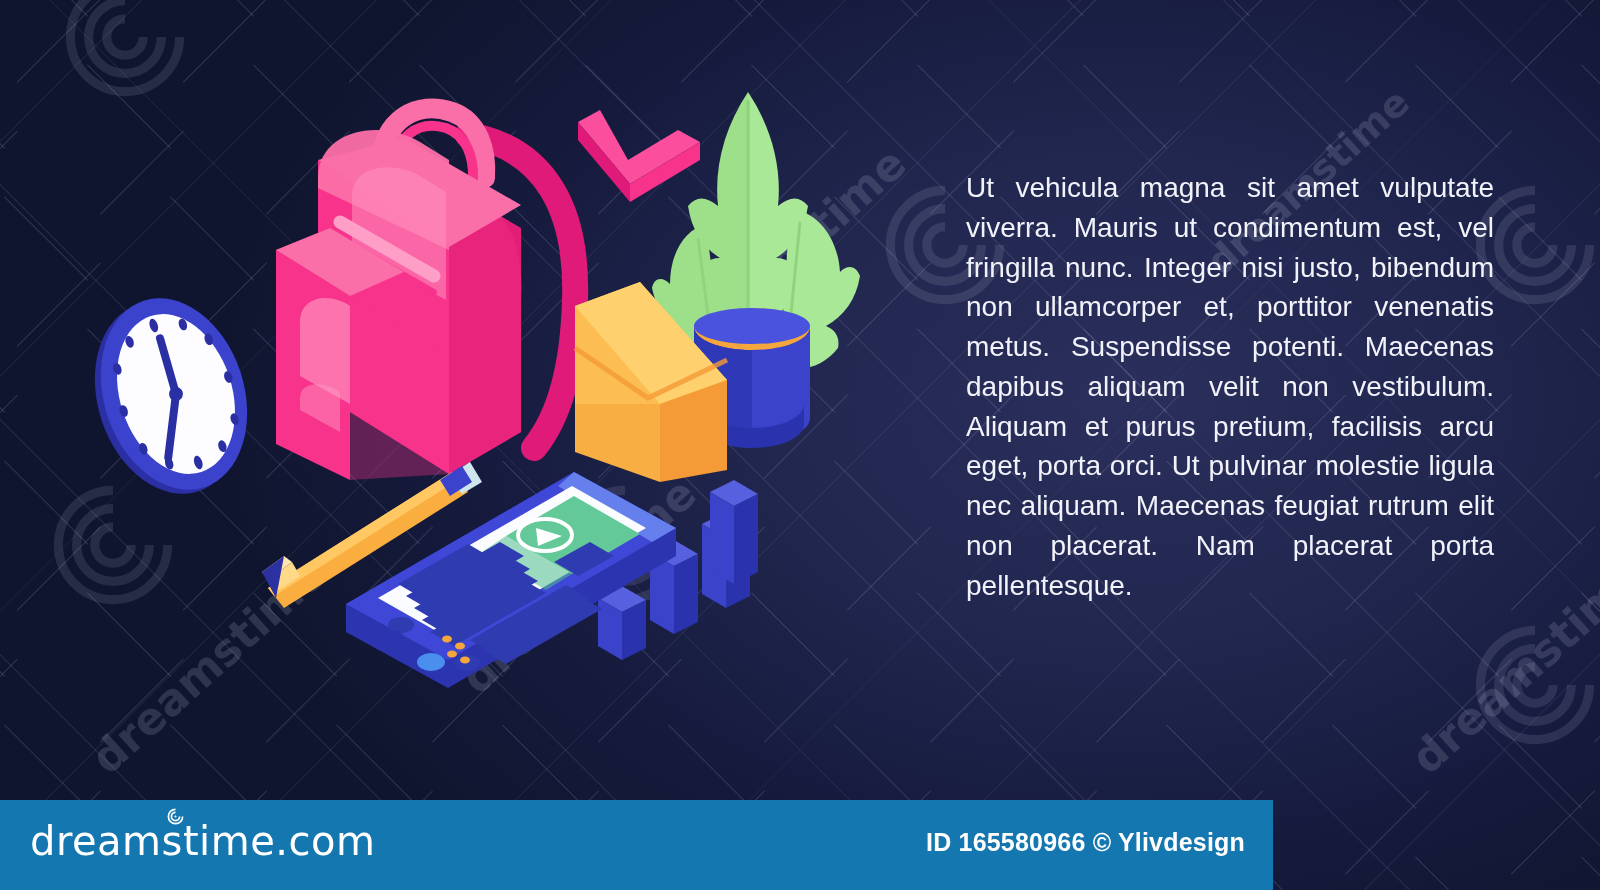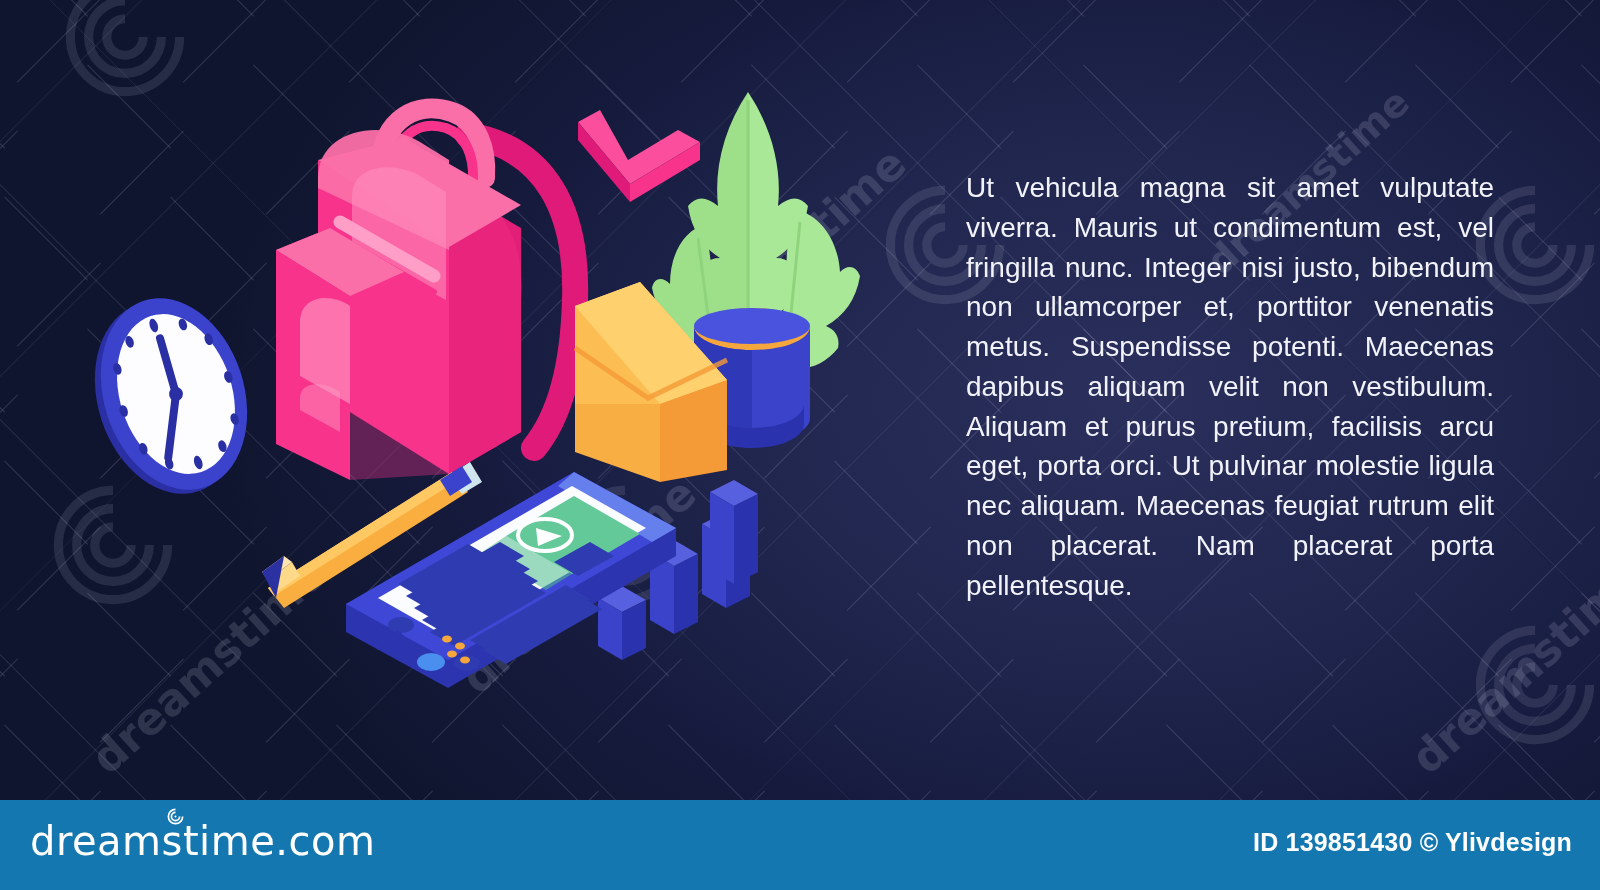--- a/index.html
+++ b/index.html
@@ -40,21 +40,21 @@
   #title{
     font-size:76px;line-height:.96;font-weight:700;color:#fdfdff;
     letter-spacing:-1px;margin:0 0 26px 58px;
   }
   #body{
     font-size:28px;line-height:1.42;color:#f2f3fa;text-align:justify;
     font-weight:400;margin:0;
   }
   
   #footer{
-    position:absolute;left:0;bottom:0;width:1600px;height:90px;background:#1577b0;
+    position:absolute;left:0;bottom:0;width:1273px;height:90px;background:#1577b0;
   }
   #ds-logo{
     position:absolute;left:30px;top:18px;color:#ffffff;
     font-family:"DejaVu Sans",sans-serif;font-size:40px;font-weight:400;letter-spacing:.5px;
   }
   #ds-logo .mark{
     position:absolute;left:137px;top:-10px;width:17px;height:17px;
   }
   #credit{
     position:absolute;right:28px;top:28px;color:#ffffff;font-size:25px;font-weight:700;
@@ -455,16 +455,16 @@
 
   <div id="footer">
     <div id="ds-logo">
       <span>dreamstime.com</span>
       <svg class="mark" viewBox="0 0 100 100">
         <path d="M50 8a42 42 0 1 0 42 42" fill="none" stroke="#ffffff" stroke-width="10"></path>
         <path d="M50 26a24 24 0 1 0 24 24" fill="none" stroke="#ffffff" stroke-width="10"></path>
         <circle cx="50" cy="50" r="6" fill="#ffffff"></circle>
       </svg>
     </div>
-    <div id="credit">ID 139851430 © Ylivdesign</div>
+    <div id="credit">ID 165580966 © Ylivdesign</div>
   </div>
 
 </div>
 
 </body></html>

